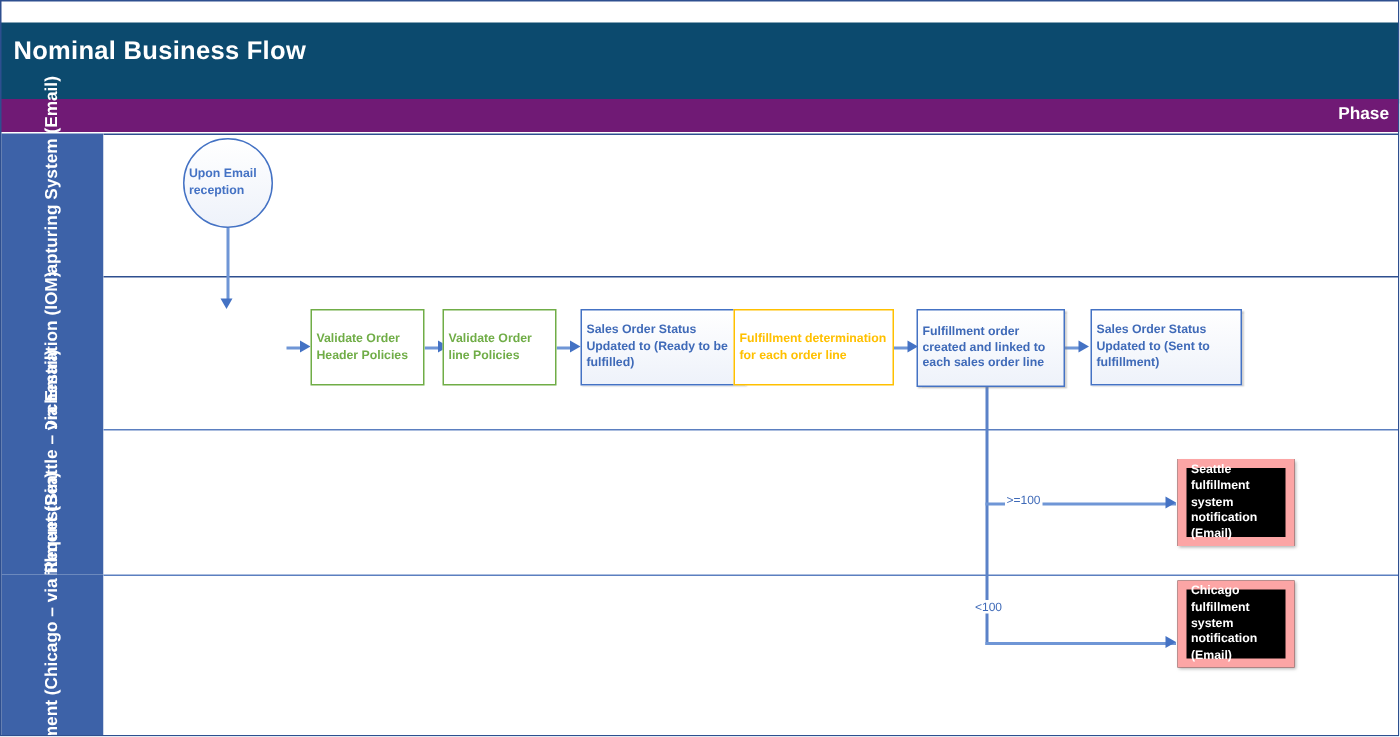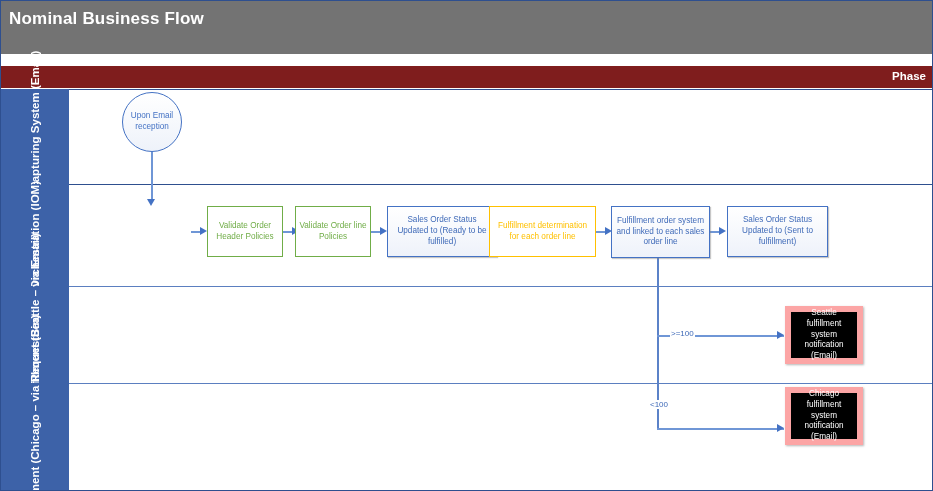--- a/index.html
+++ b/index.html
@@ -16,37 +16,37 @@
   
   .frame{
     position:absolute;left:0;top:0;width:933px;height:491px;
     border:1px solid #2e4f8f;
     box-sizing:border-box;
     pointer-events:none;
   }
 
   
   .title-band{
-    position:absolute;left:0;top:0;width:933px;height:54px;
-    background:#737373;
+    position:absolute;left:0;top:15px;width:933px;height:54px;
+    background:#0c4a6e;
     box-sizing:border-box;
   }
   .title-text{
     position:absolute;left:9px;top:9px;
     color:#ffffff;
     font-size:17px;
     font-weight:bold;
     letter-spacing:0.2px;
     white-space:nowrap;
   }
 
   
   .phase-band{
     position:absolute;left:0;top:66px;width:933px;height:22px;
-    background:#7f1d1d;
+    background:#701a75;
     box-sizing:border-box;
   }
   .phase-text{
     position:absolute;right:7px;top:4px;
     color:#ffffff;
     font-size:11.5px;
     font-weight:bold;
     white-space:nowrap;
   }
 
@@ -85,24 +85,24 @@
     background:#2e4f8f;
   }
 
   
   .node{
     position:absolute;
     box-sizing:border-box;
     display:flex;
     align-items:center;
     justify-content:center;
-    text-align:center;
     font-size:8.2px;
     line-height:1.32;
     padding:2px 3px;
+    font-weight:bold;
   }
 
   .node.start{
     border:1px solid #4472c4;
     border-radius:50%;
     background:linear-gradient(180deg,#ffffff 0%,#eef2fa 100%);
     color:#4472c4;
     box-shadow:0 0 0 0 rgba(0,0,0,0);
   }
 
@@ -251,21 +251,21 @@
 
   <div class="node proc-blue" style="left:387px;top:206px;width:110px;height:51px;">
     <span>Sales Order Status Updated to (Ready to be fulfilled)</span>
   </div>
 
   <div class="node proc-yellow" style="left:489px;top:206px;width:107px;height:51px;">
     <span>Fulfillment determination for each order line</span>
   </div>
 
   <div class="node proc-blue" style="left:611px;top:206px;width:99px;height:52px;">
-    <span>Fulfillment order system and linked to each sales order line</span>
+    <span>Fulfillment order created and linked to each sales order line</span>
   </div>
 
   <div class="node proc-blue" style="left:727px;top:206px;width:101px;height:51px;">
     <span>Sales Order Status Updated to (Sent to fulfillment)</span>
   </div>
 
   <div class="node proc-filled" style="left:785px;top:306px;width:78px;height:58px;">
     <span>Seattle fulfillment system notification (Email)</span>
   </div>
 

